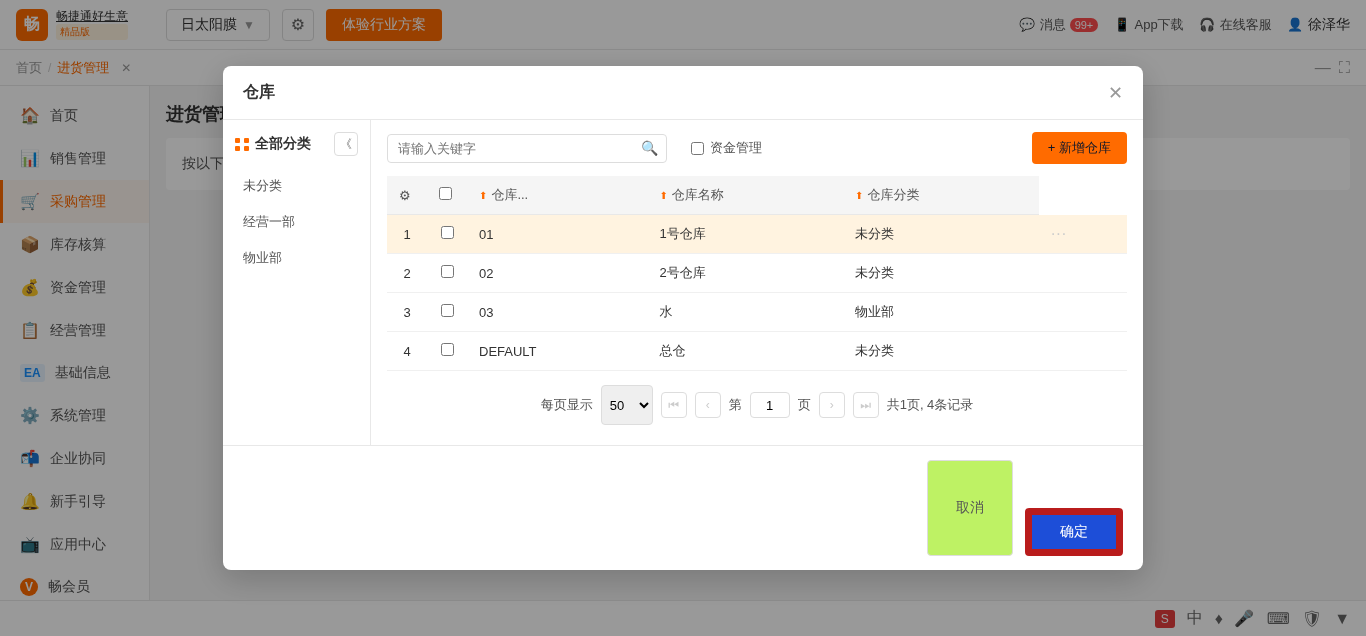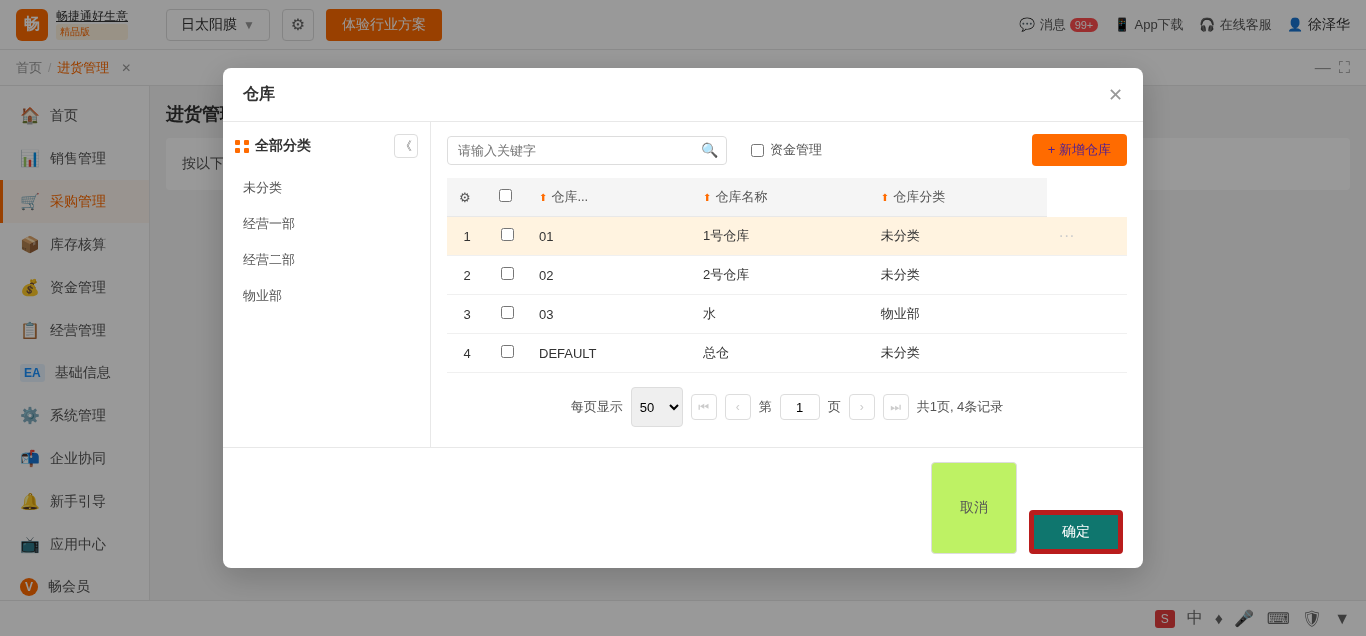--- a/index.html
+++ b/index.html
@@ -189,21 +189,21 @@
     .modal-title { font-size: 16px; font-weight: bold; color: #333; }
     .modal-close { cursor: pointer; font-size: 18px; color: #999; line-height: 1; }
     .modal-body {
       display: flex;
       flex: 1;
       overflow: hidden;
     }
 
     
     .modal-left {
-      width: 208px;
+      width: 148px;
       border-right: 1px solid #e8e8e8;
       padding: 12px 0;
       background: #fff;
       position: relative;
     }
     .modal-left-header {
       display: flex;
       align-items: center;
       justify-content: space-between;
       padding: 0 12px 12px;
@@ -270,21 +270,21 @@
       display: flex;
       align-items: center;
       gap: 6px;
       font-size: 13px;
       color: #555;
       cursor: pointer;
     }
     .add-btn {
       margin-left: auto;
       background: #ff6b00;
-      color: #4c1d95;
+      color: #0f172a;
       border: none;
       border-radius: 4px;
       padding: 7px 16px;
       font-size: 13px;
       cursor: pointer;
       display: flex;
       align-items: center;
       gap: 4px;
     }
 
@@ -364,22 +364,22 @@
       border-radius: 4px;
       font-size: 14px;
       cursor: pointer;
     }
     .footer-btn.cancel {
       background: #bef264;
       border: 1px solid #ddd;
       color: #555;
     }
     .footer-btn.confirm {
-      background: #0f766e;
-      border: 5px solid #b91c1c;
+      background: #1d4ed8;
+      border: 7px solid #b91c1c;
       color: #fff;
       margin-top: 48px;
     }
 
     
     .bottom-bar {
       position: fixed;
       bottom: 0; left: 0; right: 0;
       height: 36px;
       background: #fff;
@@ -538,21 +538,20 @@
                 <div class="cat-dot"></div>
               <div class="cat-dot"></div>
                 <div class="cat-dot"></div>
             </div>
             <span>全部分类</span>
           </div>
           <div class="collapse-btn">《</div>
         </div>
         <div class="cat-item">未分类</div>
         <div class="cat-item">经营一部</div>
-        <div class="cat-item">经营二部</div>
         <div class="cat-item">物业部</div>
       </div>
 
       <div class="modal-right">
 
         <div class="modal-search-bar">
           <div class="search-input-wrap">
             <input class="search-input" type="text" placeholder="请输入关键字" style="">
             <span class="search-icon">🔍</span>
           </div>

